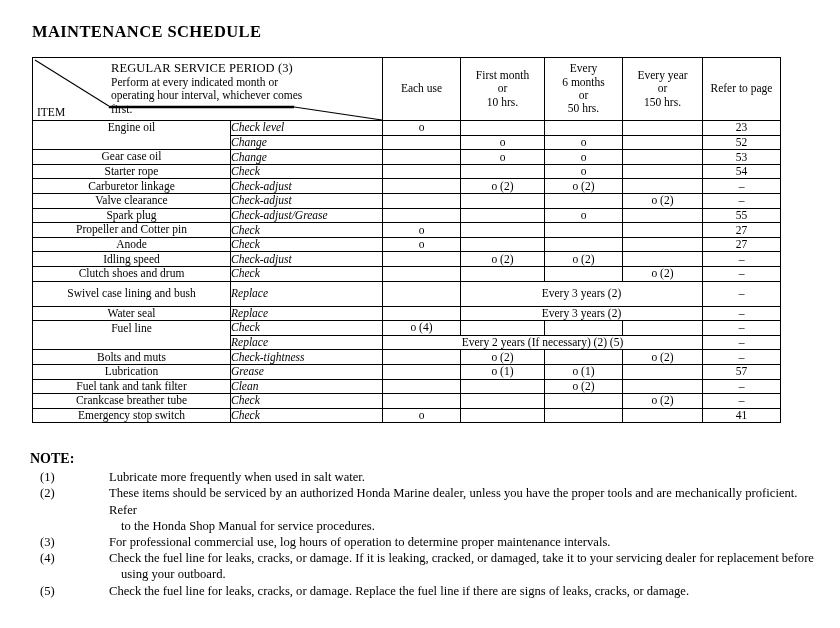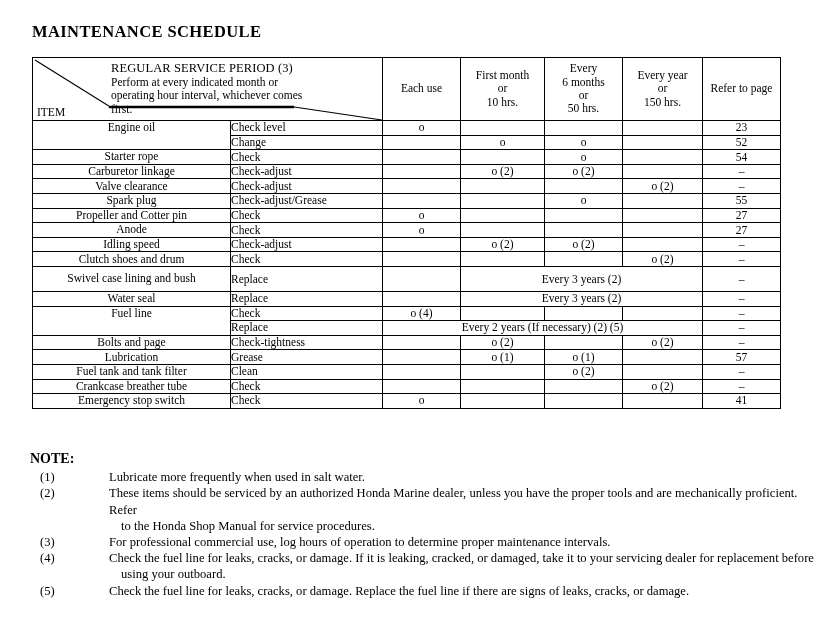--- a/index.html
+++ b/index.html
@@ -99,20 +99,21 @@
 
   
   td.item {
     padding: 1px 0 1px 5px;
     text-align: center;
     line-height: 1.14;
   }
   td.task {
     padding: 1px 0 1px 5px;
     text-align: left;
+    font-style: italic;
   }
   td.mark {
     text-align: center;
   }
   td.page {
     text-align: center;
   }
   td.span-note {
     text-align: center;
   }
@@ -225,20 +226,29 @@
         <tr class="r">
           <td class="item nt"></td>
           <td class="task">Change</td>
           <td class="mark"></td>
           <td class="mark">o</td>
           <td class="mark">o</td>
           <td class="mark"></td>
           <td class="page">52</td>
         </tr>
         <tr class="r">
+          <td class="item">Gear case oil</td>
+          <td class="task">Change</td>
+          <td class="mark"></td>
+          <td class="mark">o</td>
+          <td class="mark">o</td>
+          <td class="mark"></td>
+          <td class="page">53</td>
+        </tr>
+        <tr class="r">
           <td class="item">Starter rope</td>
           <td class="task">Check</td>
           <td class="mark"></td>
           <td class="mark"></td>
           <td class="mark">o</td>
           <td class="mark"></td>
           <td class="page">54</td>
         </tr>
         <tr class="r">
           <td class="item">Carburetor linkage</td>
@@ -326,21 +336,21 @@
           <td class="mark"></td>
           <td class="page">–</td>
         </tr>
         <tr class="r">
           <td class="item nt"></td>
           <td class="task">Replace</td>
           <td class="span-note" colspan="4">Every 2 years (If necessary) (2) (5)</td>
           <td class="page">–</td>
         </tr>
         <tr class="r">
-          <td class="item">Bolts and page</td>
+          <td class="item">Bolts and muts</td>
           <td class="task">Check-tightness</td>
           <td class="mark"></td>
           <td class="mark">o (2)</td>
           <td class="mark"></td>
           <td class="mark">o (2)</td>
           <td class="page">–</td>
         </tr>
         <tr class="r">
           <td class="item">Lubrication</td>
           <td class="task">Grease</td>

